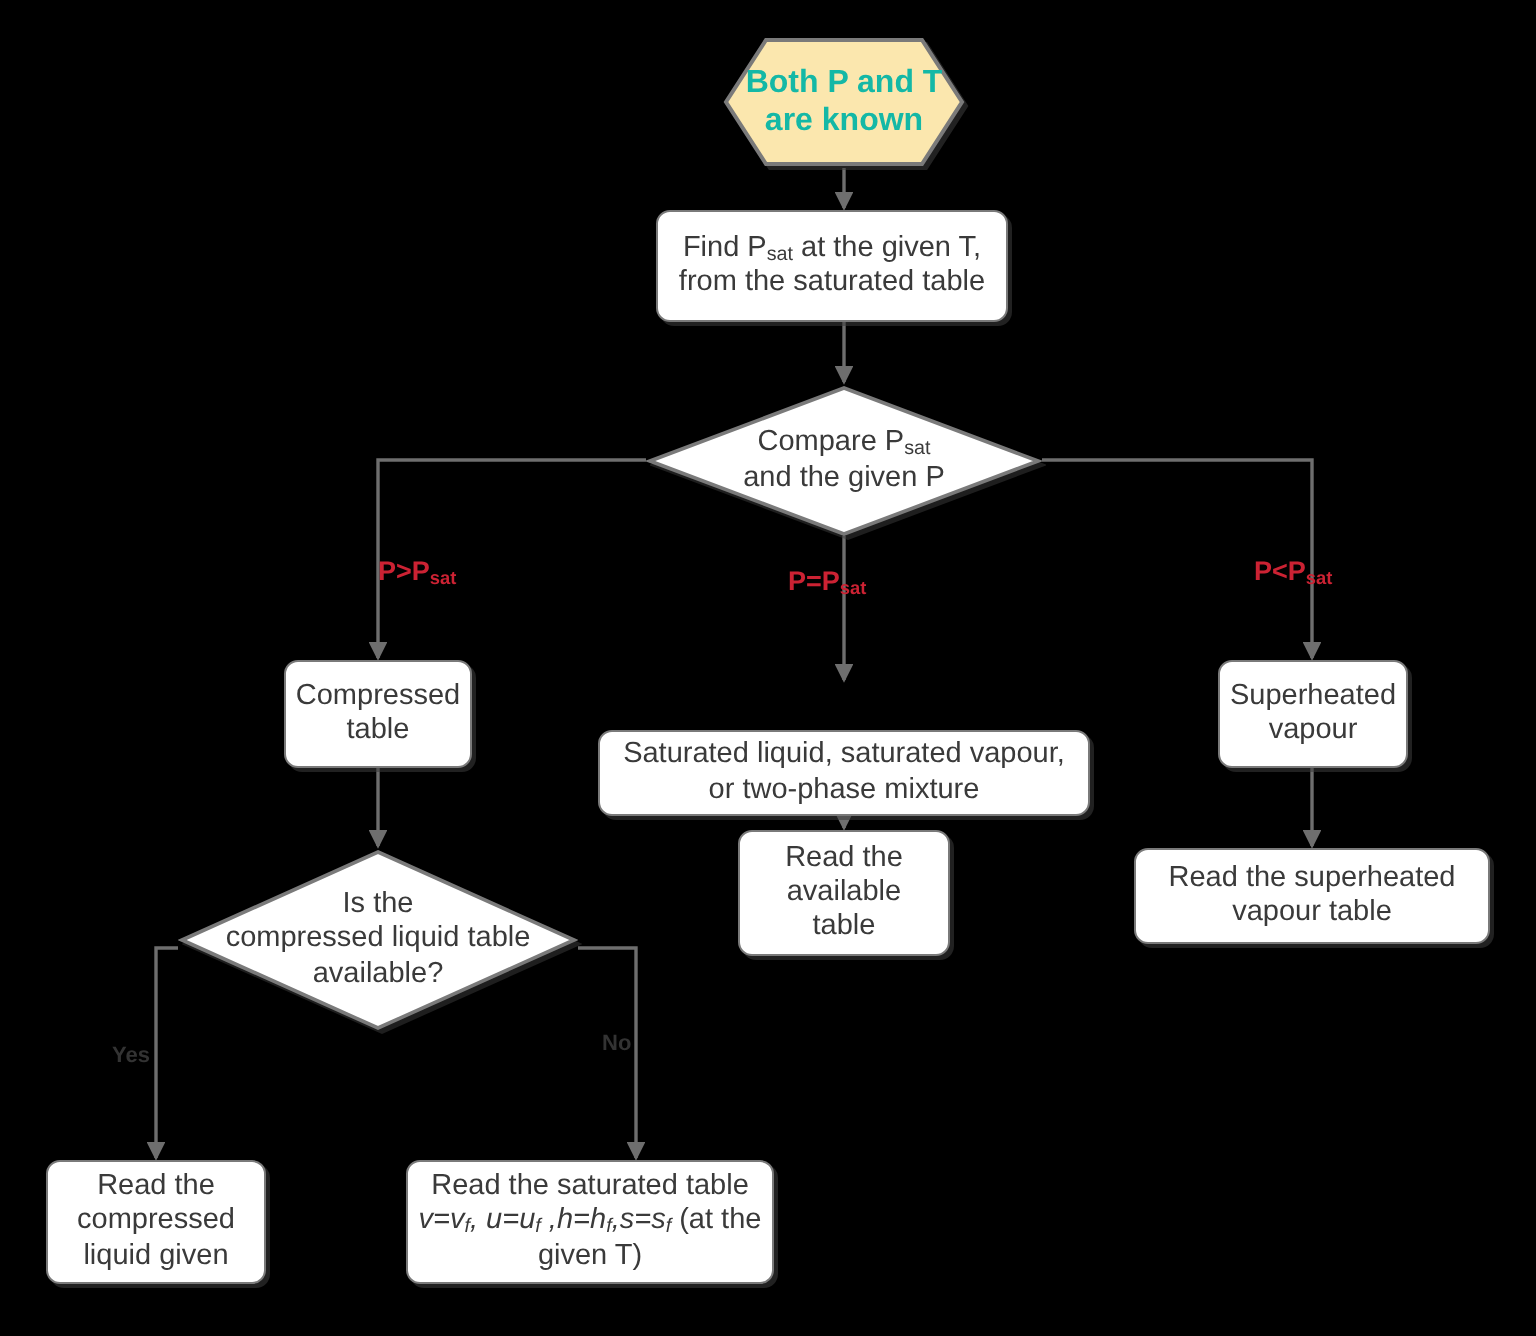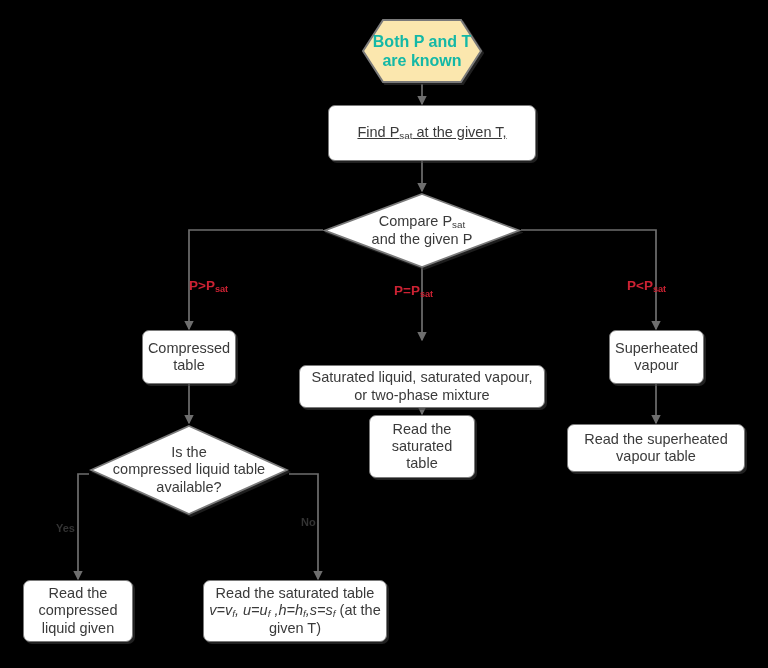--- a/index.html
+++ b/index.html
@@ -134,23 +134,24 @@
     <polygon points="22,2 100,2 120,33 100,64 22,64 2,33" fill="#fbe7ae" stroke="#7a7a7a" stroke-width="2"></polygon>
   </svg>
   <div class="hex-label">
     <span>
       <span class="two-line">Both P and T</span>
       <span class="two-line">are known</span>
     </span>
   </div>
 </div>
 
-<div class="node proc" style="left:328px; top:105px; width:208px; height:56px;text-decoration:underline;">
+<div class="node proc" style="left:328px; top:105px; width:176px; height:56px;">
   <div>
     <span class="two-line"><span>Find P</span><sub>sat</sub><span> at the given T,</span></span>
+    <span class="two-line">from the saturated table</span>
   </div>
 </div>
 
 <div class="node decision" style="left:323px; top:192px; width:198px; height:77px;">
   <svg width="198" height="77" viewBox="0 0 198 77" style="position:absolute;left:0;top:0;filter:drop-shadow(2px 2px 0 rgba(60,60,60,0.5));">
     <polygon points="99,2 196,38.5 99,75 2,38.5" fill="#ffffff" stroke="#7a7a7a" stroke-width="1.8"></polygon>
   </svg>
   <div class="dec-label">
     <span>
       <span class="two-line"><span>Compare P</span><sub>sat</sub></span>
@@ -182,21 +183,21 @@
 <div class="node proc" style="left:609px; top:330px; width:95px; height:54px;">
   <div>
     <span class="two-line">Superheated</span>
     <span class="two-line">vapour</span>
   </div>
 </div>
 
 <div class="node proc" style="left:369px; top:415px; width:106px; height:63px;">
   <div>
     <span class="two-line">Read the</span>
-    <span class="two-line">saturated</span>
+    <span class="two-line">available</span>
     <span class="two-line">table</span>
   </div>
 </div>
 
 <div class="node proc" style="left:567px; top:424px; width:178px; height:48px;">
   <div>
     <span class="two-line">Read the superheated</span>
     <span class="two-line">vapour table</span>
   </div>
 </div>

